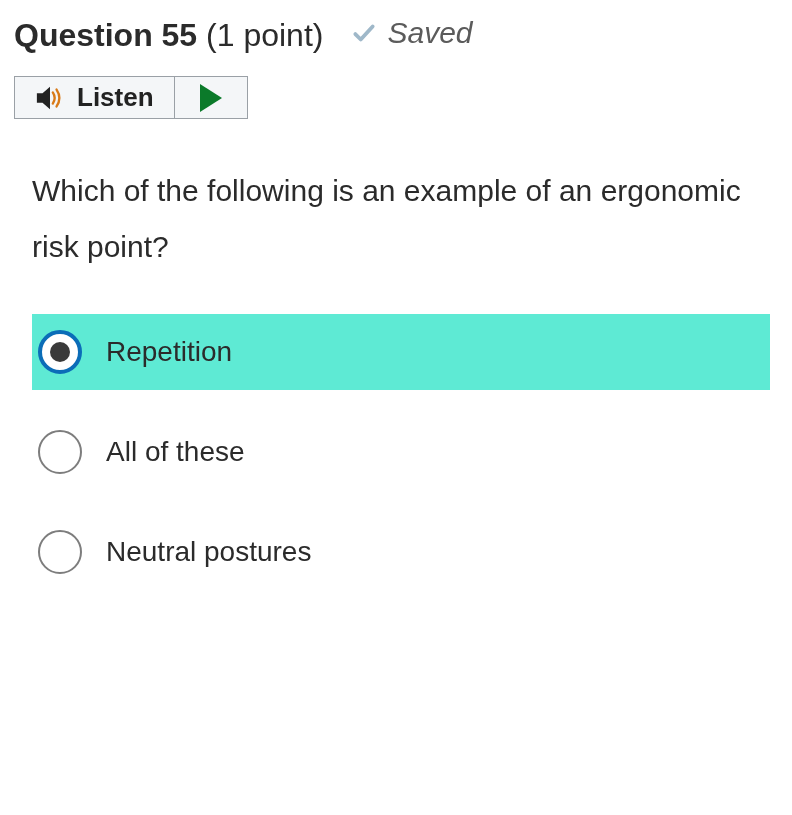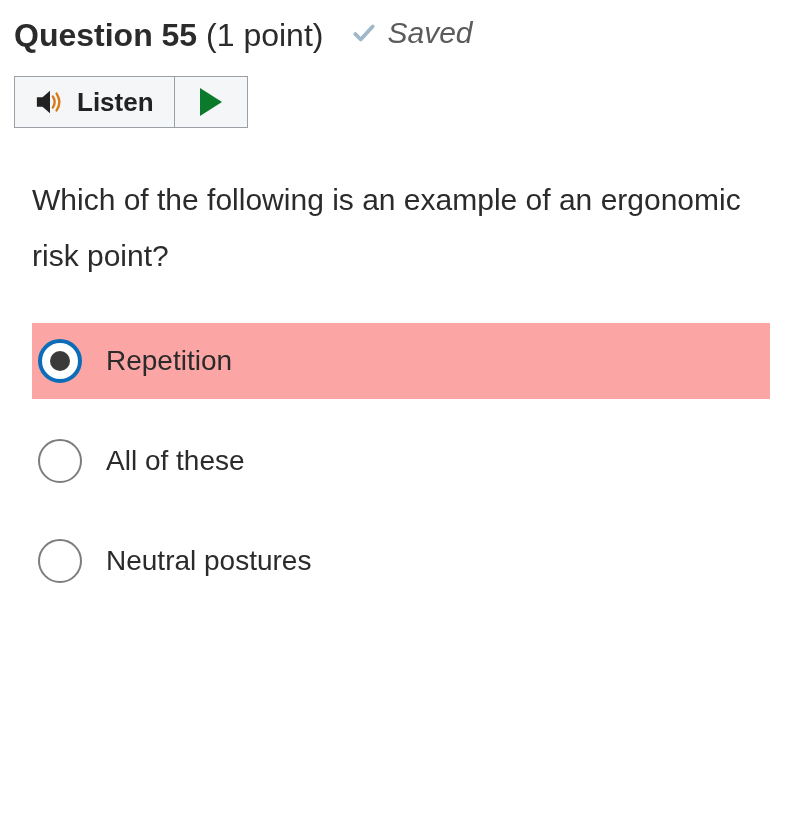--- a/index.html
+++ b/index.html
@@ -32,21 +32,21 @@
     font-size: 30px;
     font-style: italic;
     color: #5b5b5b;
   }
   .saved svg { width: 26px; height: 26px; display:block; }
   .listen-group {
     margin-top: 22px;
     display: inline-flex;
     border: 1.5px solid #9aa0a6;
     background: #f4f6f8;
-    height: 52px;
+    height: 43px;
   }
   .listen-btn {
     display: inline-flex;
     align-items: center;
     gap: 12px;
     padding: 0 20px;
     border-right: 1.5px solid #9aa0a6;
     font-size: 26px;
     font-weight: 700;
     color: #222;
@@ -74,21 +74,21 @@
   }
   .option {
     display: flex;
     align-items: center;
     gap: 24px;
     padding: 14px 10px 14px 6px;
     min-height: 76px;
   }
   .option + .option { margin-top: 24px; }
   .option.selected {
-    background: #fca5a5;
+    background: #5eead4;
   }
   .radio {
     width: 44px; height: 44px; border-radius: 50%;
     border: 2.5px solid #7d7d7d;
     display: flex; align-items: center; justify-content: center;
     flex: 0 0 44px;
     background: #fff;
   }
   .option.selected .radio {
     border: 4px solid #0b6db8;

